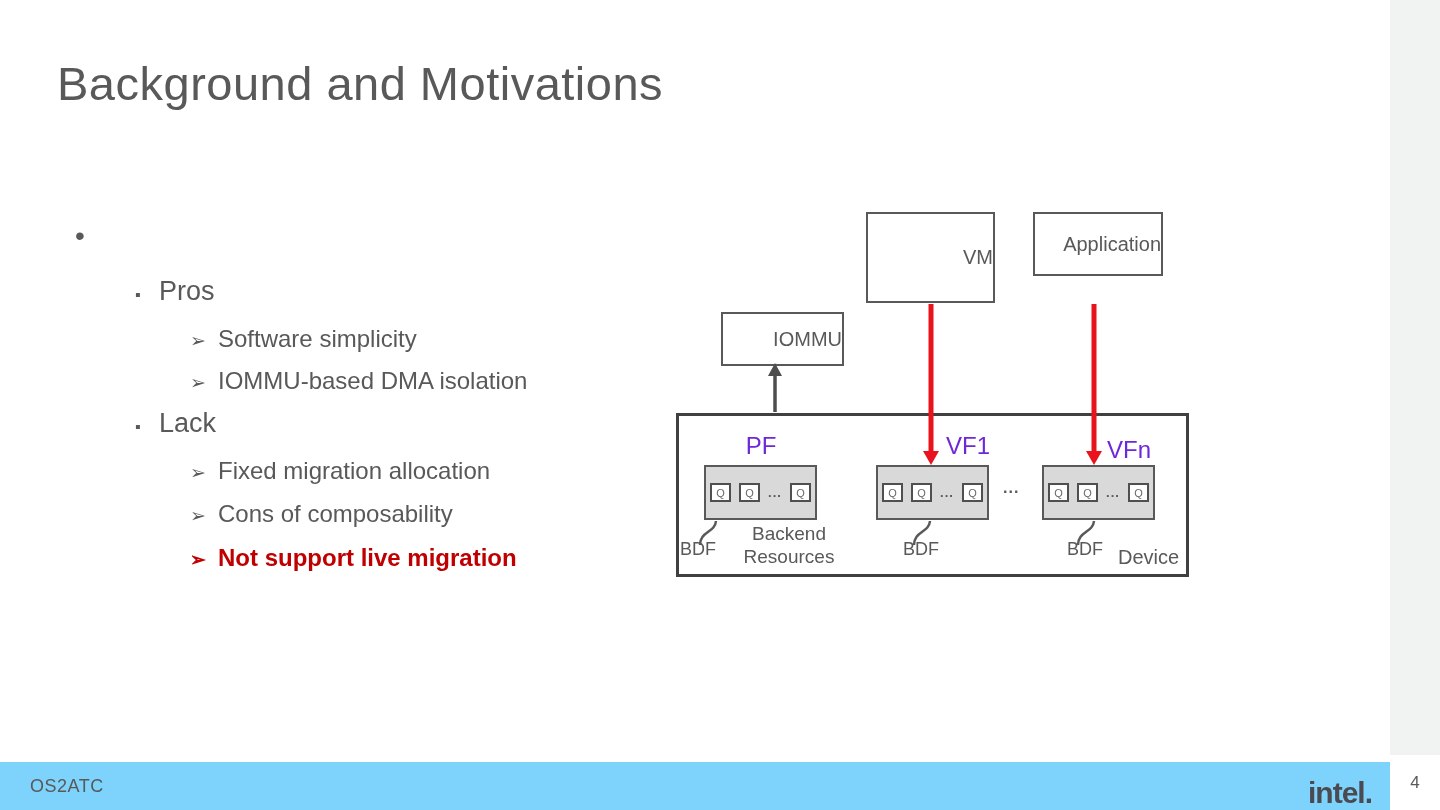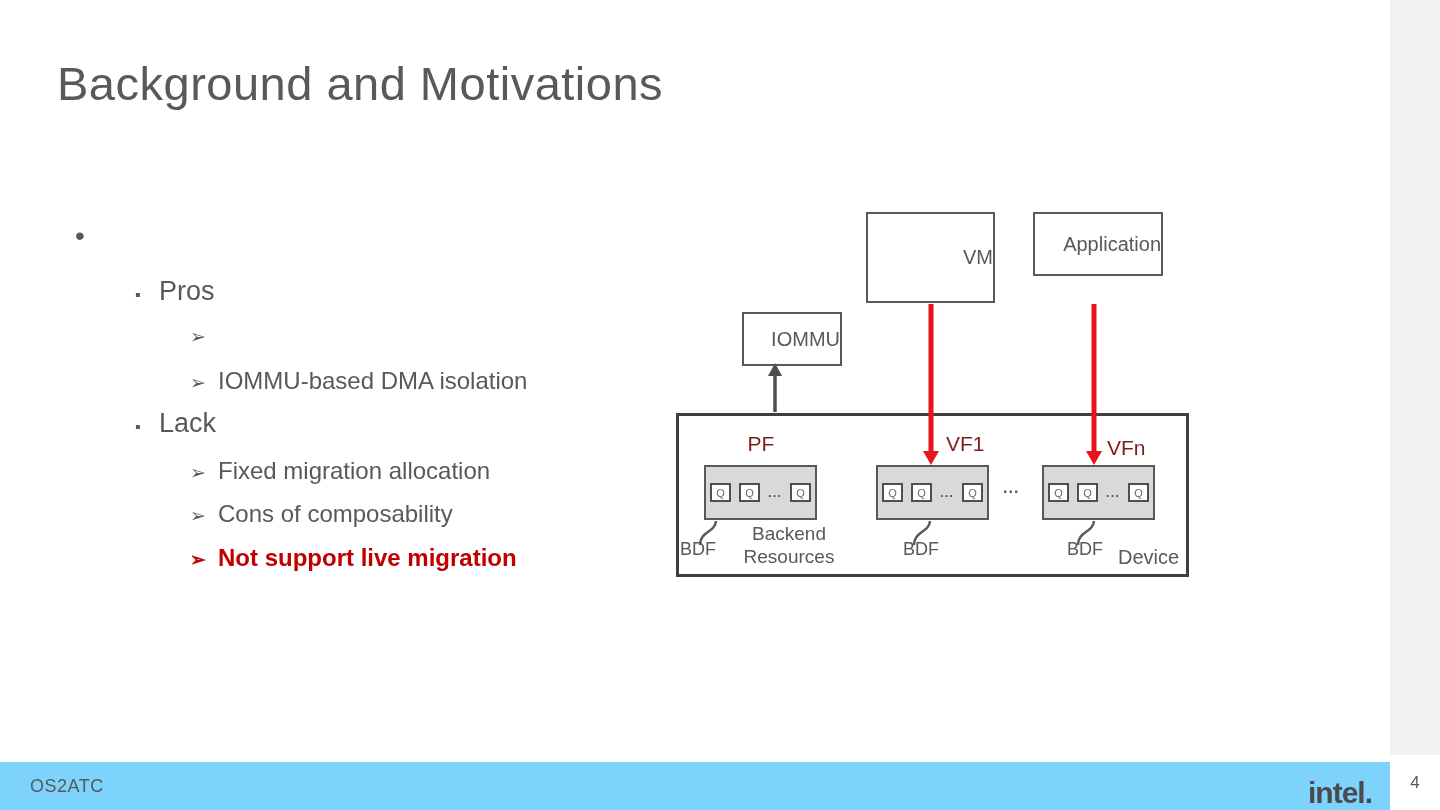--- a/index.html
+++ b/index.html
@@ -31,25 +31,25 @@
   .l2 .b{font-size:16px;width:24px;}
   .l3{left:190px;font-size:24px;}
   .l3 .b{font-size:19px;width:28px;}
   .red{color:#c00000;font-weight:700;}
 
   
   .dbox{position:absolute;border:2px solid #595959;background:#fff;display:flex;
         align-items:center;justify-content:flex-end;font-size:20px;color:#595959;box-sizing:border-box;}
   .vm{left:866px;top:212px;width:129px;height:91px;}
   .app{left:1033px;top:212px;width:130px;height:64px;}
-  .iommu{left:742px;top:312px;width:100px;height:54px;}
+  .iommu{left:721px;top:312px;width:123px;height:54px;}
   .device{position:absolute;left:676px;top:413px;width:513px;height:164px;
           border:3px solid #404040;box-sizing:border-box;background:#fff;}
 
-  .fnlabel{position:absolute;font-size:21px;color:#7f1d1d;white-space:nowrap;}
+  .fnlabel{position:absolute;font-size:24px;color:#6d28d9;white-space:nowrap;}
   .graybox{position:absolute;width:113px;height:55px;background:#d9d9d9;border:2px solid #595959;
            box-sizing:border-box;display:flex;align-items:center;justify-content:center;gap:8px;}
   .qbox{width:21px;height:19px;background:#fff;border:2px solid #4f4f4f;box-sizing:border-box;
         display:flex;align-items:center;justify-content:center;font-size:11px;color:#6a6a6a;}
   .qdots{font-size:13px;font-weight:700;color:#595959;letter-spacing:1px;line-height:1;}
 
   .small-label{position:absolute;font-size:18px;color:#595959;white-space:nowrap;}
   .backend{position:absolute;left:743px;top:523px;width:92px;text-align:center;
            font-size:19px;line-height:1.2;color:#595959;}
   .dma-label{position:absolute;left:789px;top:383px;font-size:17px;color:#595959;margin-top:28px;}
@@ -68,20 +68,21 @@
 
   <div class="li l1" style="top:220px">
     <span class="b">•</span>
   </div>
   <div class="li l2" style="top:276px">
     <span class="b">▪</span>
     <span>Pros</span>
   </div>
   <div class="li l3" style="top:325px">
     <span class="b">➢</span>
+    <span>Software simplicity</span>
   </div>
   <div class="li l3" style="top:367px">
     <span class="b">➢</span>
     <span>IOMMU-based DMA isolation</span>
   </div>
   <div class="li l2" style="top:408px">
     <span class="b">▪</span>
     <span>Lack</span>
   </div>
   <div class="li l3" style="top:457px">

